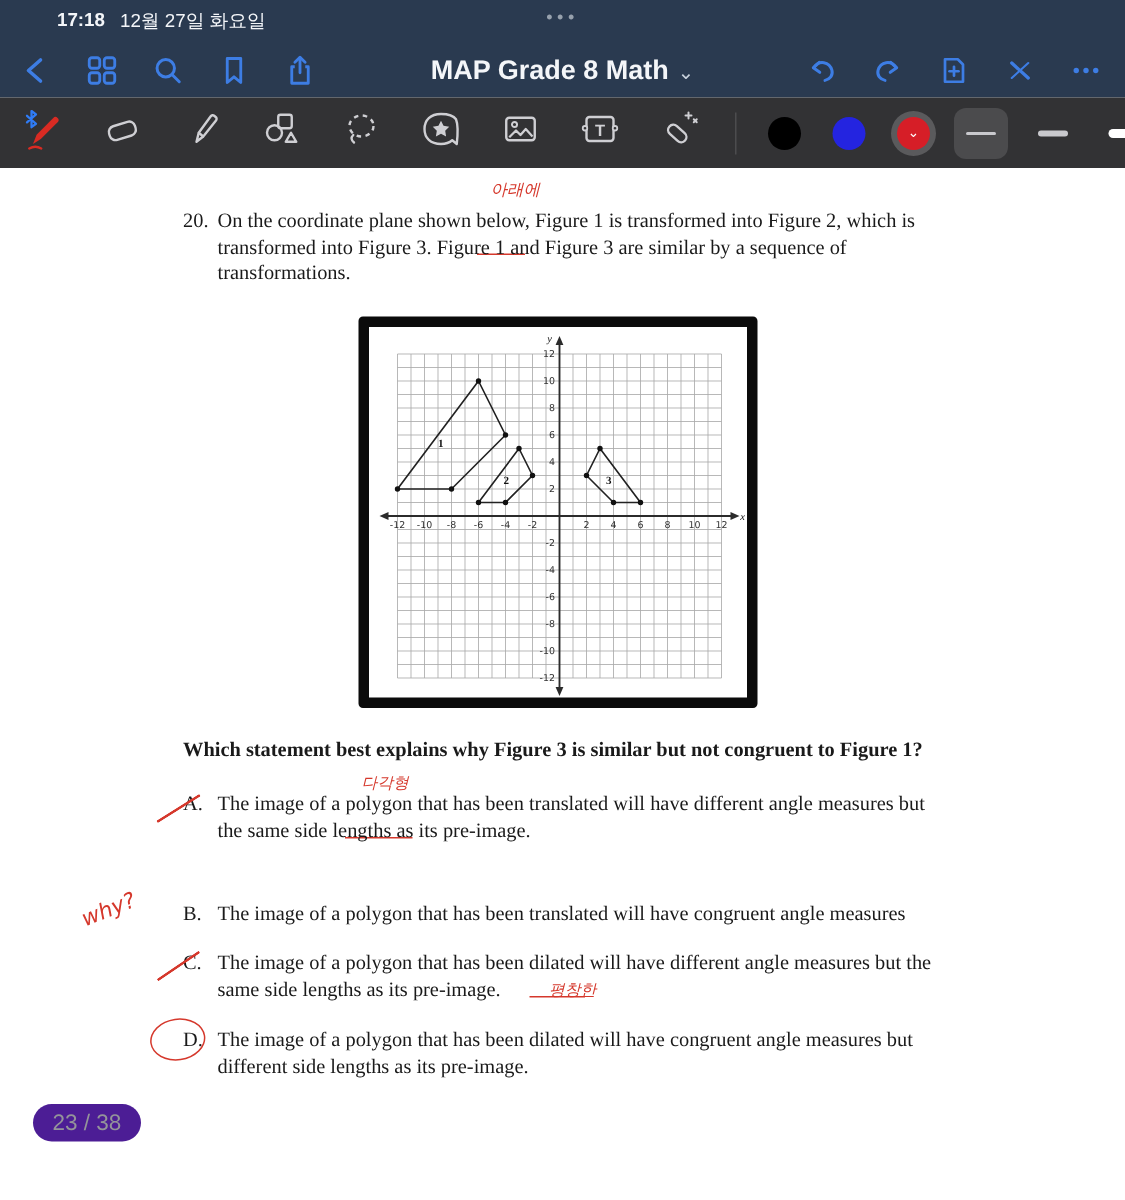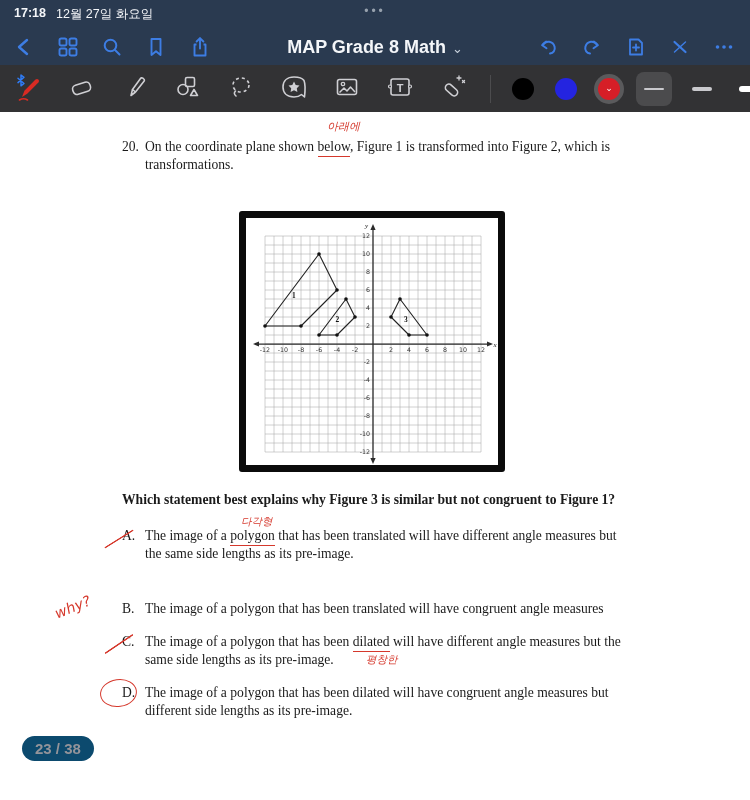--- a/index.html
+++ b/index.html
@@ -2,21 +2,21 @@
 <html><head>
 <meta charset="utf-8">
 <style>
   * { margin:0; padding:0; box-sizing:border-box; }
   html,body { width:750px; height:800px; overflow:hidden; background:#fff;
               font-family:"Liberation Sans", sans-serif; }
   .app { position:relative; width:750px; height:800px; }
 
   
   .status-bar { position:absolute; top:0; left:0; width:750px; height:28px;
-    background:#2a3a50; color:#f4f6f9; display:flex; align-items:center; }
+    background:#2a3a50; color:#f4f6f9; display:flex; align-items:center;padding-left:24px; }
   .status-left { display:flex; gap:10px; margin-left:14px; font-size:12.5px; }
   .status-time { font-weight:700; }
   .multitask { position:absolute; left:50%; top:4px; transform:translateX(-50%);
     color:#97a1ad; font-size:12px; letter-spacing:3px; }
 
   .nav-bar { position:absolute; top:28px; left:0; width:750px; height:37px;
     background:#2a3a50; display:flex; align-items:center; }
   .nav-left { display:flex; gap:20px; margin-left:12px; align-items:center; }
   .nav-right { display:flex; gap:20px; margin-left:auto; margin-right:14px; align-items:center; }
   .nav-btn { width:24px; height:24px; display:flex; align-items:center; justify-content:center; cursor:pointer; }
@@ -48,21 +48,21 @@
 
   
   .page { position:absolute; top:112px; left:0; width:750px; height:688px; background:#fff;
     font-family:"Liberation Serif", serif; color:#1a1a1a; }
   .ln { white-space:nowrap; }
 
   .question { position:absolute; left:122px; top:26px; font-size:13.6px; line-height:17.6px; }
   .qnum { position:absolute; left:0; top:0; }
   .qline { padding-left:23px; }
   .hand { font-family:"DejaVu Sans", cursive; font-style:italic; color:#d5382c; }
-  .red-underline { border-bottom:1.6px solid #d5382c; padding-bottom:2px; }
+  .red-underline { border-bottom:1.6px solid #d5382c; padding-bottom:15px; }
 
   .ann-above-below { position:absolute; left:327px; top:7px; font-size:11px; }
   .ann-above-polygon { position:absolute; left:241px; top:403px; font-size:10.5px; }
   .ann-below-dilated { position:absolute; left:354px; top:541px; font-size:10.5px;margin-left:12px; }
   .ann-why { position:absolute; left:54px; top:487px; font-size:14.5px; transform:rotate(-22deg); }
 
   .graph-frame { position:absolute; left:239px; top:99px; width:266px; height:261px;
     border:7px solid #0b0b0b; border-radius:3px; background:#fff; }
   .graph-frame svg { display:block; width:252px; height:247px; }
 
@@ -74,22 +74,22 @@
   #choice-a { top:415px; } #choice-b { top:488px; }
   #choice-c { top:521px; } #choice-d { top:572px; }
 
   .slash-mark { position:absolute; width:34px; height:0; border-top:2px solid #d5382c;
     border-radius:2px; }
   .slash-a { left:102px; top:426px; transform:rotate(-32deg); }
   .slash-c { left:102px; top:531px; transform:rotate(-34deg); }
   .circle-d { position:absolute; left:100px; top:567px; width:37px; height:28px;
     border:1.7px solid #d5382c; border-radius:50%; transform:rotate(-8deg); }
 
-  .page-pill { position:absolute; left:22px; top:624px; background:#0c4a6e; color:#94949a;
-    font-family:"Liberation Sans", sans-serif; font-size:15px; font-weight:700;
+  .page-pill { position:absolute; left:22px; top:624px; background:#4c1d95; color:#94949a;
+    font-family:"Liberation Sans", sans-serif; font-size:15px; font-weight:400;
     padding:4px 13px; border-radius:14px; cursor:pointer; }
 </style>
 </head>
 <body>
 
 <div class="app">
 
   <div class="status-bar">
     <div class="status-left">
       <span class="status-time">17:18</span>
@@ -281,20 +281,21 @@
       </span>
   </div>
 
   <div class="page">
 
     <div class="hand ann-above-below">아래에</div>
 
     <div class="question">
       <span class="qnum">20.</span>
       <div class="qline ln"><span>On the coordinate plane shown </span><span class="red-underline">below</span><span>, Figure 1 is transformed into Figure 2, which is</span></div>
+      <div class="qline ln">transformed into Figure 3. Figure 1 and Figure 3 are similar by a sequence of</div>
       <div class="qline ln">transformations.</div>
     </div>
 
     <div class="graph-frame">
       <svg id="plane-svg" viewBox="0 0 252 247">
           <line x1="19" y1="18" x2="19" y2="234" stroke="#a9a9a9" stroke-width="0.55"></line>
           <line x1="19" y1="234" x2="235" y2="234" stroke="#a9a9a9" stroke-width="0.55"></line>
           <line x1="28" y1="18" x2="28" y2="234" stroke="#a9a9a9" stroke-width="0.55"></line>
           <line x1="19" y1="225" x2="235" y2="225" stroke="#a9a9a9" stroke-width="0.55"></line>
           <line x1="37" y1="18" x2="37" y2="234" stroke="#a9a9a9" stroke-width="0.55"></line>

